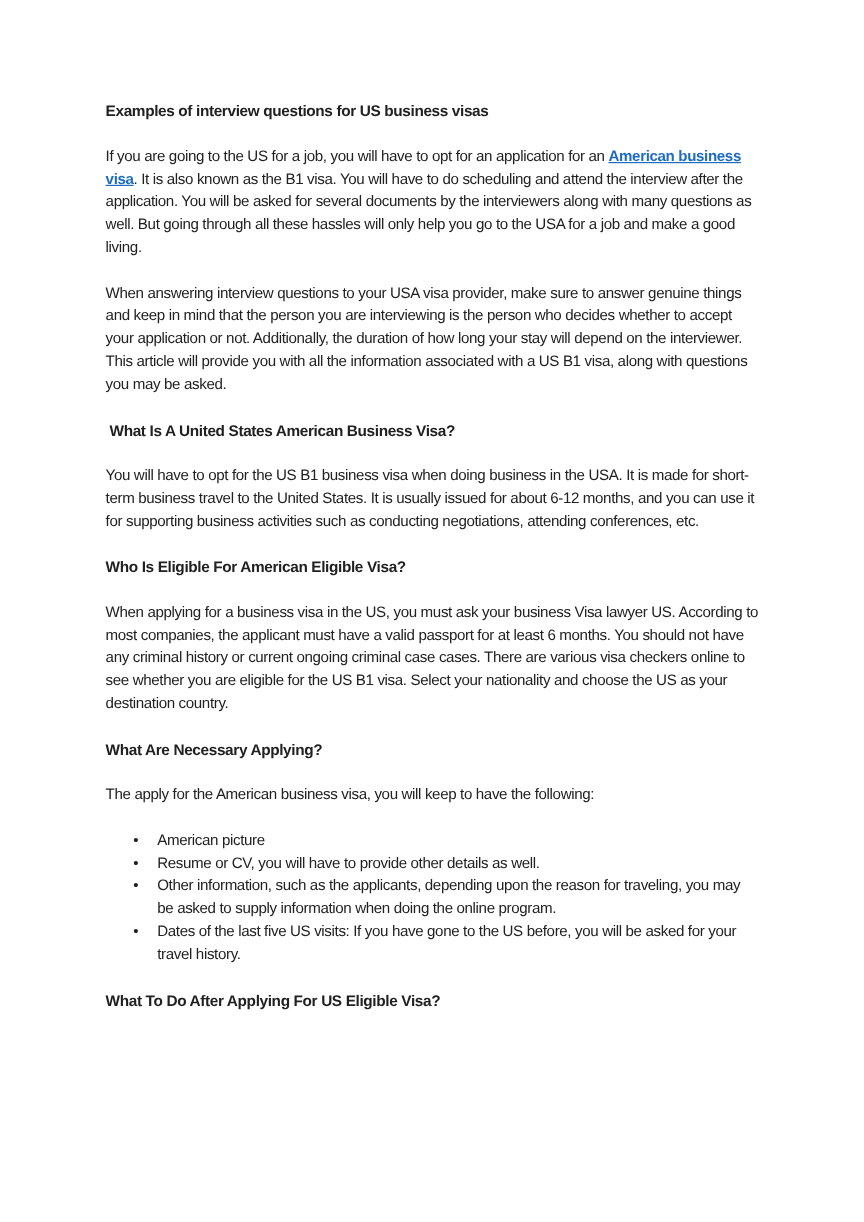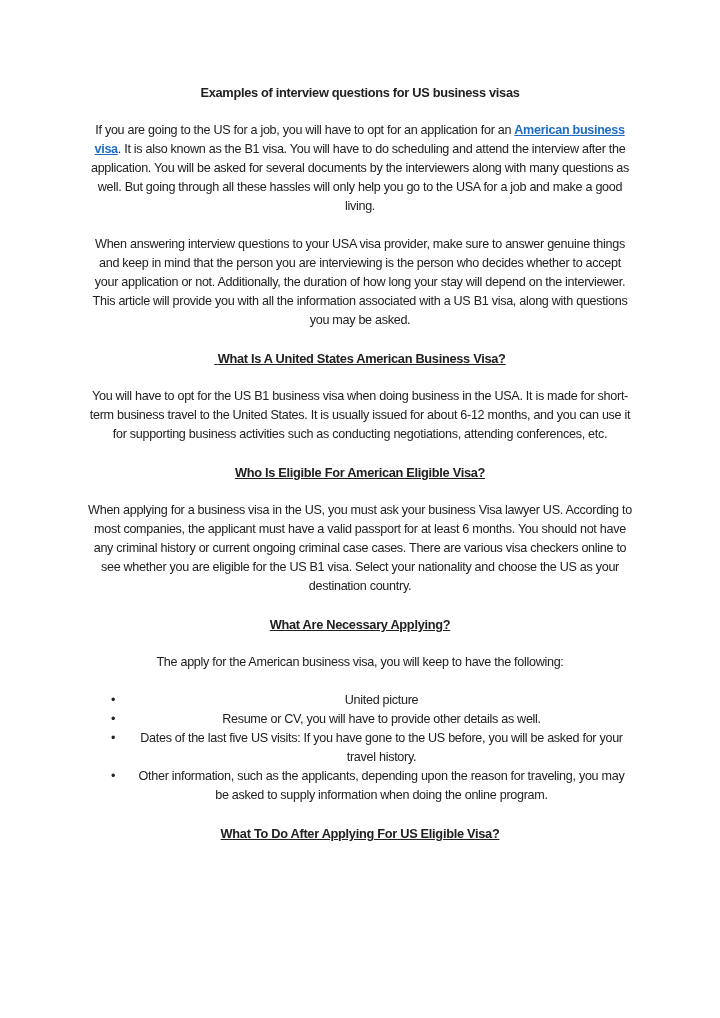--- a/index.html
+++ b/index.html
@@ -17,30 +17,29 @@
     position: relative;
     width: 720px;
     height: 1018px;
     background: var(--bg);
     overflow: hidden;
     padding: 83px 88px 0 88px;
     color: var(--text);
     font-size: 12.6px;
     letter-spacing: -0.3px;
     line-height: 19px;
-    text-align: center;
   }
   .doc-title, .doc-heading {
     font-weight: bold;
     font-size: 12.8px;
     color: var(--text);
     white-space: pre-wrap;
     margin: 0 0 19px 0;
   }
-  .doc-heading { margin-top: 0; text-decoration: underline; }
+  .doc-heading { margin-top: 0; }
   p.doc-para {
     margin: 0 0 19px 0;
   }
   a.doc-link {
     color: var(--link);
     font-weight: bold;
     text-decoration: underline;
     cursor: pointer;
   }
   ul.doc-list {
@@ -78,22 +77,22 @@
 
   <h2 class="doc-heading">Who Is Eligible For American Eligible Visa?</h2>
 
   <p class="doc-para">When applying for a business visa in the US, you must ask your business Visa lawyer US. According to most companies, the applicant must have a valid passport for at least 6 months. You should not have any criminal history or current ongoing criminal case cases. There are various visa checkers online to see whether you are eligible for the US B1 visa. Select your nationality and choose the US as your destination country.</p>
 
   <h2 class="doc-heading">What Are Necessary Applying?</h2>
 
   <p class="doc-para">The apply for the American business visa, you will keep to have the following:</p>
 
   <ul class="doc-list">
-    <li>United picture</li>
+    <li>American picture</li>
     <li>Resume or CV, you will have to provide other details as well.</li>
+    <li>Other information, such as the applicants, depending upon the reason for traveling, you may be asked to supply information when doing the online program.</li>
     <li>Dates of the last five US visits: If you have gone to the US before, you will be asked for your travel history.</li>
-    <li>Other information, such as the applicants, depending upon the reason for traveling, you may be asked to supply information when doing the online program.</li>
   </ul>
 
   <h2 class="doc-heading">What To Do After Applying For US Eligible Visa?</h2>
 
 
 </div>
 
 </body></html>

